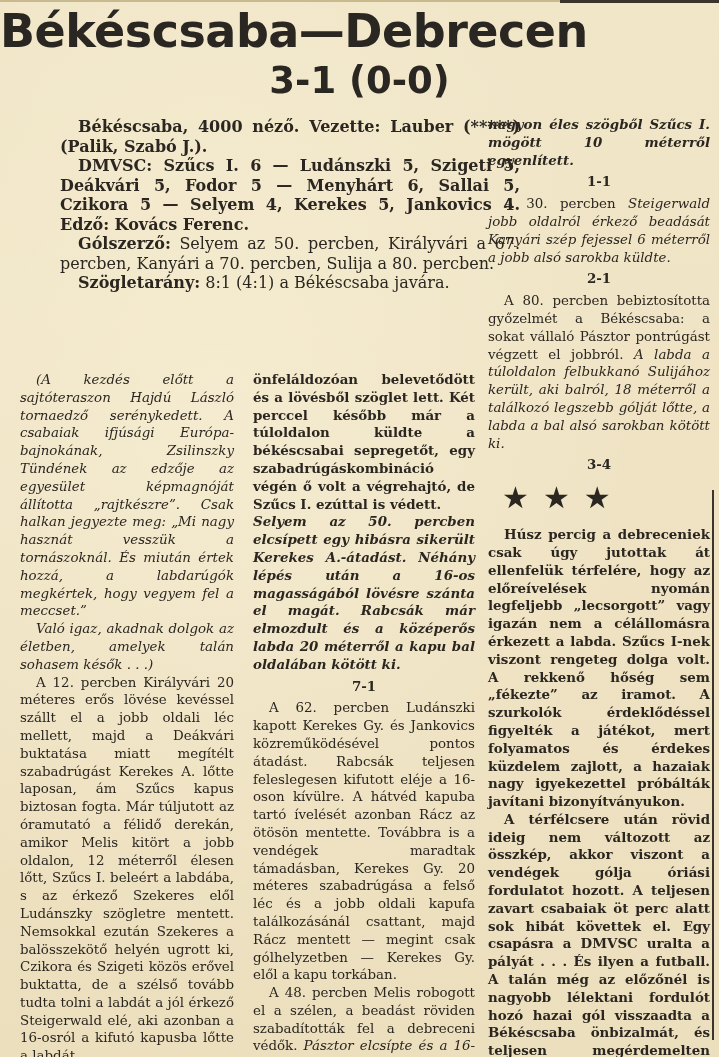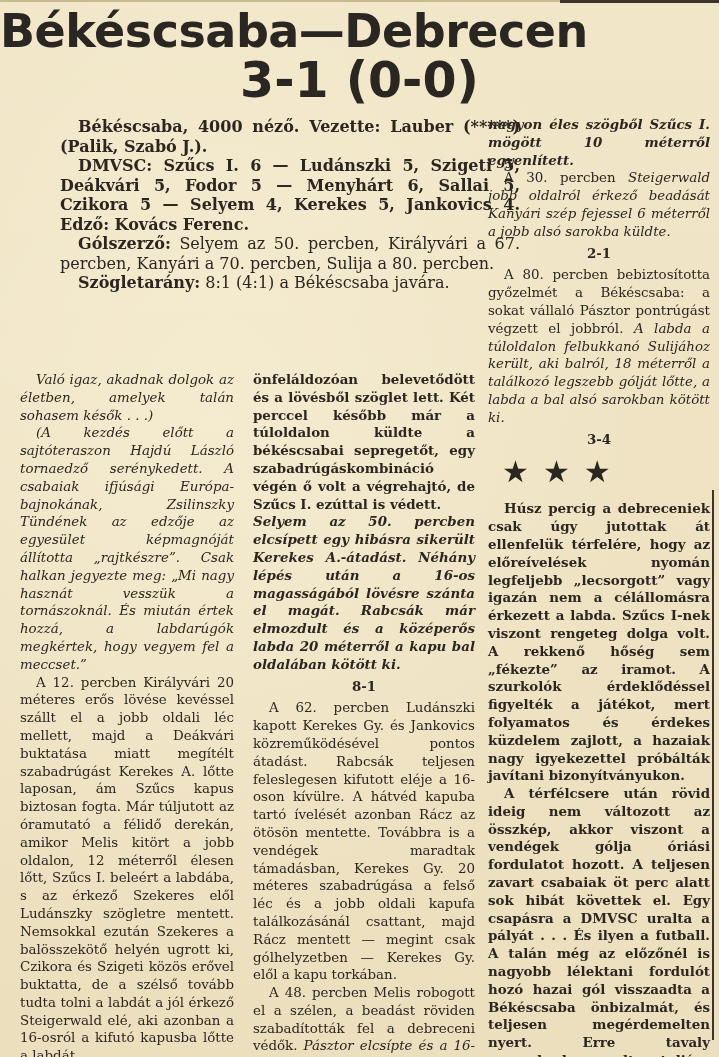--- a/index.html
+++ b/index.html
@@ -19,21 +19,21 @@
   .topline { position:absolute; left:0; top:0; width:719px; height:2px; background:#c9b98f; }
   .topline2 { position:absolute; left:560px; top:0; width:159px; height:3px; background:#3a342b; }
   .headline {
     position:absolute; left:0; top:6px; width:719px; 
     font-family:"DejaVu Sans", sans-serif; font-weight:bold;
     font-size:46px; line-height:50px; letter-spacing:-0.5px; color:#2a2622;
   }
   .score {
     position:absolute; left:0; top:55px; width:719px; text-align:center;
     font-family:"DejaVu Sans", sans-serif; font-weight:bold;
-    font-size:49px; line-height:52px; color:#2a2622;
+    font-size:37px; line-height:52px; color:#2a2622;
   }
   .col { position:absolute; font-size:13.4px; line-height:17.8px; text-align:justify; }
   .col p { margin:0; text-indent:16px; }
   .col p.noind { text-indent:0;font-weight:bold; }
   .b { font-weight:bold; }
   .i { font-style:italic;margin-top:12px; }
   .lineup { left:16px; top:117px; width:460px; font-size:16px; line-height:19.5px;margin-left:44px; }
   .lineup p { text-indent:18px; }
   .center { text-align:center; text-indent:0 !important; font-weight:bold; margin:4px 0 !important; }
   .rightsub { text-align:right; text-indent:0 !important; font-weight:bold; margin:8px 0 !important; letter-spacing:1px; }
@@ -55,36 +55,37 @@
   <div class="score">3-1 (0-0)</div>
 
   <div class="col lineup">
     <p class="b">Békéscsaba, 4000 néző. Vezette: Lauber (*****) (Palik, Szabó J.).</p>
     <p><span class="b">DMVSC:</span><span class="b"> Szűcs I. 6 — Ludánszki 5, Szigeti 5, Deákvári 5, Fodor 5 — Menyhárt 6, Sallai 5, Czikora 5 — Selyem 4, Kerekes 5, Jankovics 4. Edző: Kovács Ferenc.</span></p>
     <p><span class="b">Gólszerző:</span><span> Selyem az 50. percben, Királyvári a 67. percben, Kanyári a 70. percben, Sulija a 80. percben.</span></p>
     <p><span class="b">Szögletarány:</span><span> 8:1 (4:1) a Békéscsaba javára.</span></p>
   </div>
 
   <div class="col c1">
+    <p class="i">(A kezdés előtt a sajtóteraszon Hajdú László tornaedző serénykedett. A csabaiak ifjúsági Európa-bajnokának, Zsilinszky Tündének az edzője az egyesület képmagnóját állította „rajtkészre”. Csak halkan jegyezte meg: „Mi nagy hasznát vesszük a tornászoknál. És miután értek hozzá, a labdarúgók megkértek, hogy vegyem fel a meccset.”</p>
     <p class="i">Való igaz, akadnak dolgok az életben, amelyek talán sohasem késők . . .)</p>
-    <p class="i">(A kezdés előtt a sajtóteraszon Hajdú László tornaedző serénykedett. A csabaiak ifjúsági Európa-bajnokának, Zsilinszky Tündének az edzője az egyesület képmagnóját állította „rajtkészre”. Csak halkan jegyezte meg: „Mi nagy hasznát vesszük a tornászoknál. És miután értek hozzá, a labdarúgók megkértek, hogy vegyem fel a meccset.”</p>
     <p>A 12. percben Királyvári 20 méteres erős lövése kevéssel szállt el a jobb oldali léc mellett, majd a Deákvári buktatása miatt megítélt szabadrúgást Kerekes A. lőtte laposan, ám Szűcs kapus biztosan fogta. Már túljutott az óramutató a félidő derekán, amikor Melis kitört a jobb oldalon, 12 méterről élesen lőtt, Szűcs I. beleért a labdába, s az érkező Szekeres elől Ludánszky szögletre mentett. Nemsokkal ezután Szekeres a balösszekötő helyén ugrott ki, Czikora és Szigeti közös erővel buktatta, de a szélső tovább tudta tolni a labdát a jól érkező Steigerwald elé, aki azonban a 16-osról a kifutó kapusba lőtte a labdát.</p>
 
   </div>
 
   <div class="col c2">
     <p class="noind">önfeláldozóan belevetődött és a lövésből szöglet lett. Két perccel később már a túloldalon küldte a békéscsabai sepregetőt, egy szabadrúgáskombináció végén ő volt a végrehajtó, de Szűcs I. ezúttal is védett.</p>
     <p class="i noind">Selyem az 50. percben elcsípett egy hibásra sikerült Kerekes A.-átadást. Néhány lépés után a 16-os magasságából lövésre szánta el magát. Rabcsák már elmozdult és a középerős labda 20 méterről a kapu bal oldalában kötött ki.</p>
-    <p class="center">8-1</p>
+    <p class="center">7-1</p>
     <p>A 62. percben Ludánszki kapott Kerekes Gy. és Jankovics közreműködésével pontos átadást. Rabcsák teljesen feleslegesen kifutott eléje a 16-oson kívülre. A hátvéd kapuba tartó ívelését azonban Rácz az ötösön mentette. Továbbra is a vendégek maradtak támadásban, Kerekes Gy. 20 méteres szabadrúgása a felső léc és a jobb oldali kapufa találkozásánál csattant, majd Rácz mentett — megint csak gólhelyzetben — Kerekes Gy. elől a kapu torkában.</p>
     <p><span>A 48. percben Melis robogott el a szélen, a beadást röviden szabadították fel a debreceni védők. </span><span class="i">Pásztor elcsípte és a 16-os előtt a felfutó Királyvári elé sarkalta a labdát. A hátvéd futtából,</span></p>
   </div>
 
   <div class="col c3">
     <p class="i noind">nagyon éles szögből Szűcs I. mögött 10 méterről egyenlített.</p>
+    <p class="center">1-1</p>
     <p><span>A 30. percben </span><span class="i">Steigerwald jobb oldalról érkező beadását Kanyári szép fejessel 6 méterről a jobb alsó sarokba küldte.</span></p>
     <p class="center">2-1</p>
     <p><span>A 80. percben bebiztosította győzelmét a Békéscsaba: a sokat vállaló Pásztor pontrúgást végzett el jobbról. </span><span class="i">A labda a túloldalon felbukkanó Sulijához került, aki balról, 18 méterről a találkozó legszebb gólját lőtte, a labda a bal alsó sarokban kötött ki.</span></p>
     <p class="center">3-4</p>
     <p class="stars">★★★</p>
     <div class="bold-col">
       <p>Húsz percig a debreceniek csak úgy jutottak át ellenfelük térfelére, hogy az előreívelések nyomán legfeljebb „lecsorgott” vagy igazán nem a célállomásra érkezett a labda. Szűcs I-nek viszont rengeteg dolga volt. A rekkenő hőség sem „fékezte” az iramot. A szurkolók érdeklődéssel figyelték a játékot, mert folyamatos és érdekes küzdelem zajlott, a hazaiak nagy igyekezettel próbálták javítani bizonyítványukon.</p>
       <p>A térfélcsere után rövid ideig nem változott az összkép, akkor viszont a vendégek gólja óriási fordulatot hozott. A teljesen zavart csabaiak öt perc alatt sok hibát követtek el. Egy csapásra a DMVSC uralta a pályát . . . És ilyen a futball. A talán még az előzőnél is nagyobb lélektani fordulót hozó hazai gól visszaadta a Békéscsaba önbizalmát, és teljesen megérdemelten nyert. Erre tavaly novemberben volt utoljára példa, amikor is a pécsieket győzték le — 3-2-re . . .</p>
 
     </div>

